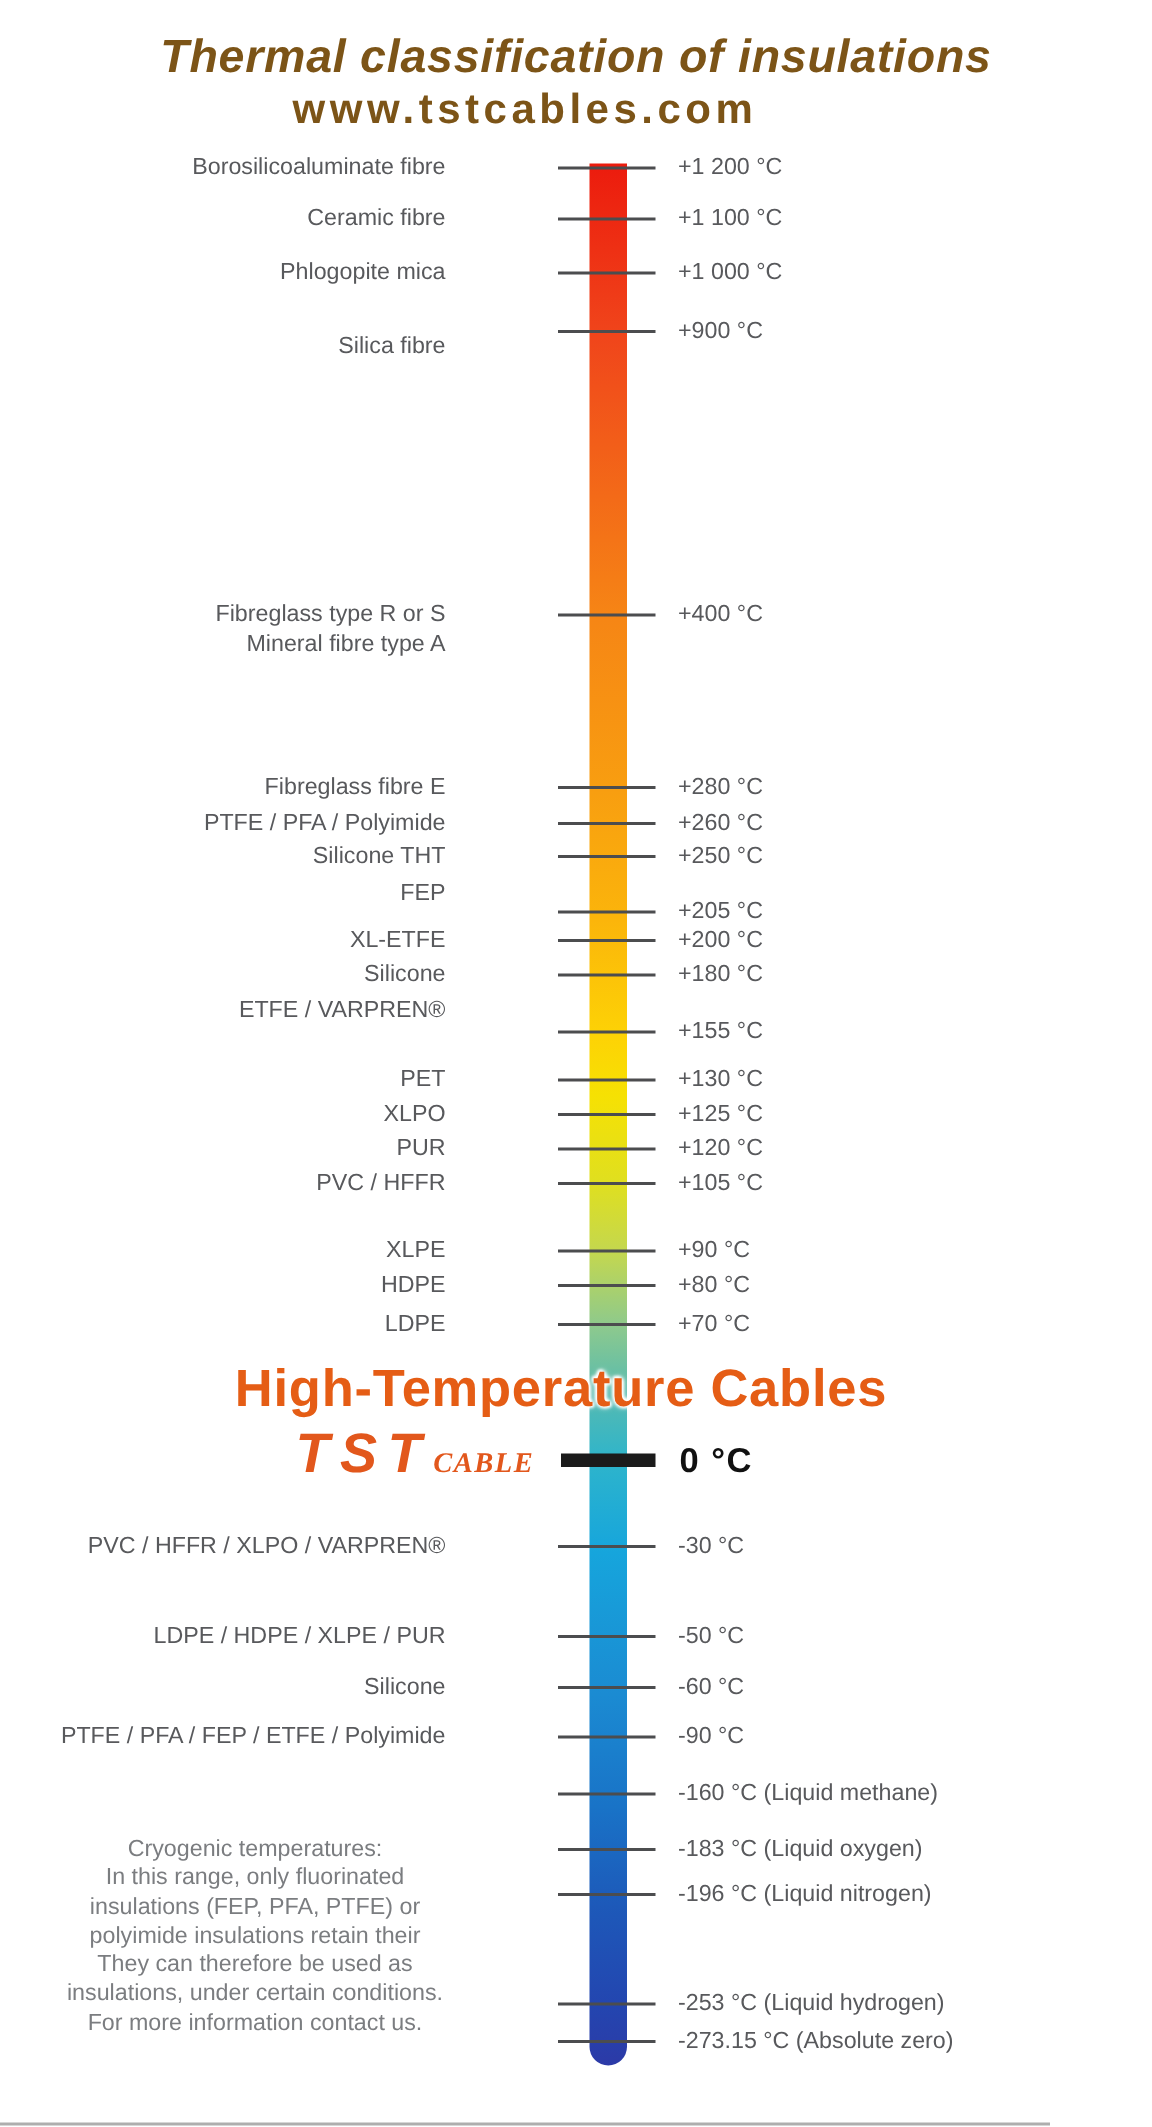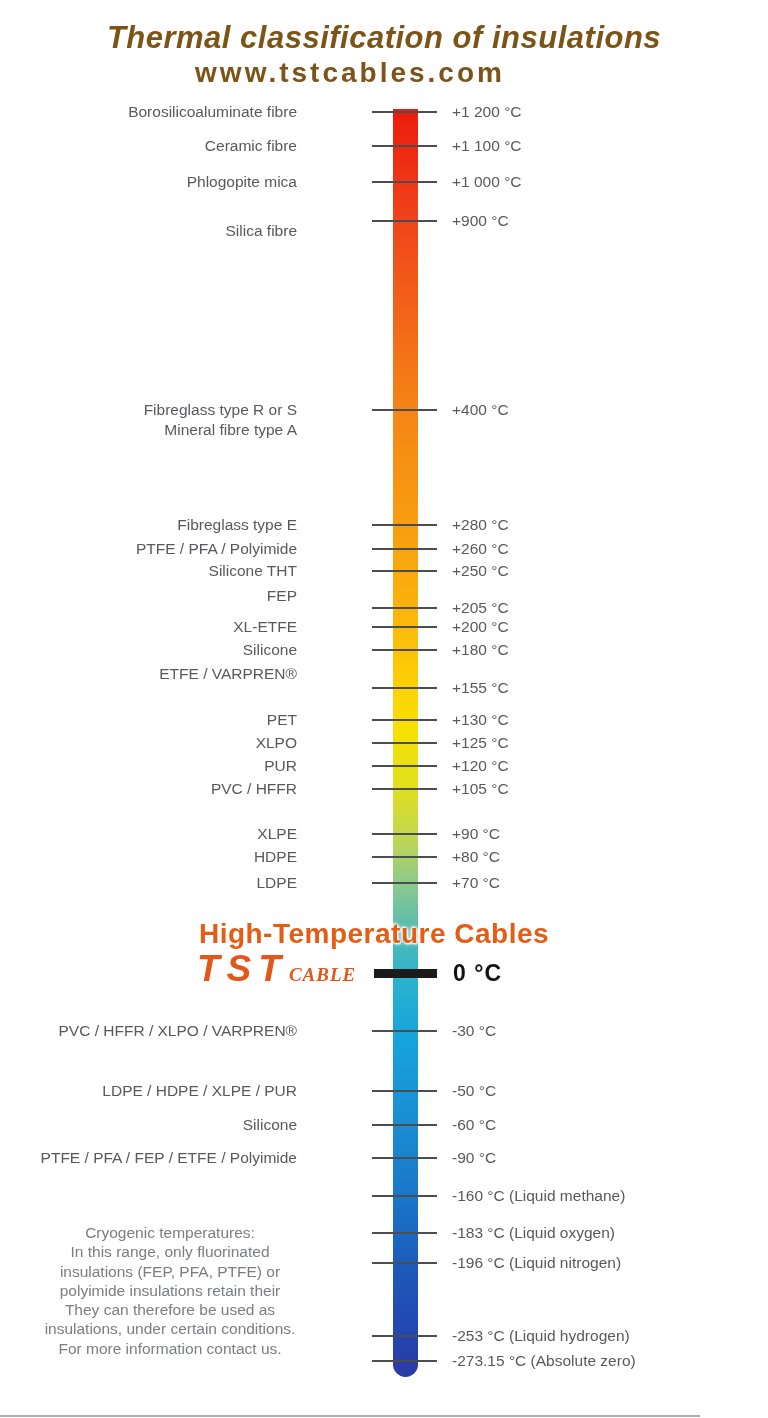--- a/index.html
+++ b/index.html
@@ -32,22 +32,22 @@
   }
   .temp-label{
     position:absolute;left:452px;height:20px;line-height:20px;
     white-space:nowrap;color:#58595c;font-size:15.5px;z-index:2;
   }
   .temp-label.zero{
     left:453px;font-size:23px;font-weight:bold;color:#111;height:28px;line-height:28px;
     letter-spacing:1px;
   }
   .high-temp{
-    position:absolute;top:906px;left:0;right:0;margin:12px;text-align:center;padding-left:48px;
-    font-size:28px;font-weight:800;color:#e55d15;letter-spacing:0.5px;white-space:nowrap;z-index:3;
+    position:absolute;top:906px;left:0;right:0;margin:0;text-align:center;padding-left:48px;
+    font-size:35px;font-weight:800;color:#e55d15;letter-spacing:0.5px;white-space:nowrap;z-index:3;
     text-shadow:0 0 3px #fff,0 0 3px #fff,0 0 5px #fff,1px 1px 2px #fff,-1px -1px 2px #fff;
   }
   .logo{
     position:absolute;left:197px;top:948px;z-index:3;color:#e2571c;white-space:nowrap;
   }
   .logo .brand-name{
     font-size:37px;font-style:italic;font-weight:900;letter-spacing:7px;
     font-family:"Liberation Sans", sans-serif;
   }
   .logo .brand-suffix{
@@ -82,21 +82,21 @@
       <div class="mat-label" style="top: 172px;">Phlogopite mica</div>
       <div class="temp-label" style="top: 172px;">+1 000 °C</div>
       <div class="tick" style="top: 220px;"></div>
       <div class="mat-label" style="top: 211px; margin-top: 10px;">Silica fibre</div>
       <div class="temp-label" style="top: 211px;">+900 °C</div>
       <div class="tick" style="top: 409px;"></div>
       <div class="mat-label" style="top: 400px;">Fibreglass type R or S</div>
       <div class="mat-label" style="top: 420px;">Mineral fibre type A</div>
       <div class="temp-label" style="top: 400px;">+400 °C</div>
       <div class="tick" style="top: 524px;"></div>
-      <div class="mat-label" style="top: 515px;">Fibreglass type E</div>
+      <div class="mat-label" style="top: 515px;">Fibreglass fibre E</div>
       <div class="temp-label" style="top: 515px;">+280 °C</div>
       <div class="tick" style="top: 548px;"></div>
       <div class="mat-label" style="top: 539px;">PTFE / PFA / Polyimide</div>
       <div class="temp-label" style="top: 539px;">+260 °C</div>
       <div class="tick" style="top: 570px;"></div>
       <div class="mat-label" style="top: 561px;">Silicone THT</div>
       <div class="temp-label" style="top: 561px;">+250 °C</div>
       <div class="tick" style="top: 607px;"></div>
       <div class="mat-label" style="top: 586px;">FEP</div>
       <div class="temp-label" style="top: 598px;">+205 °C</div>

